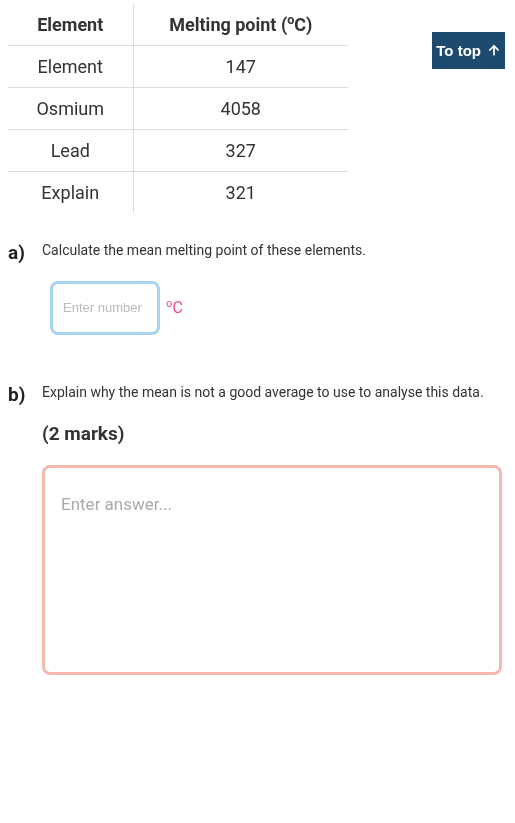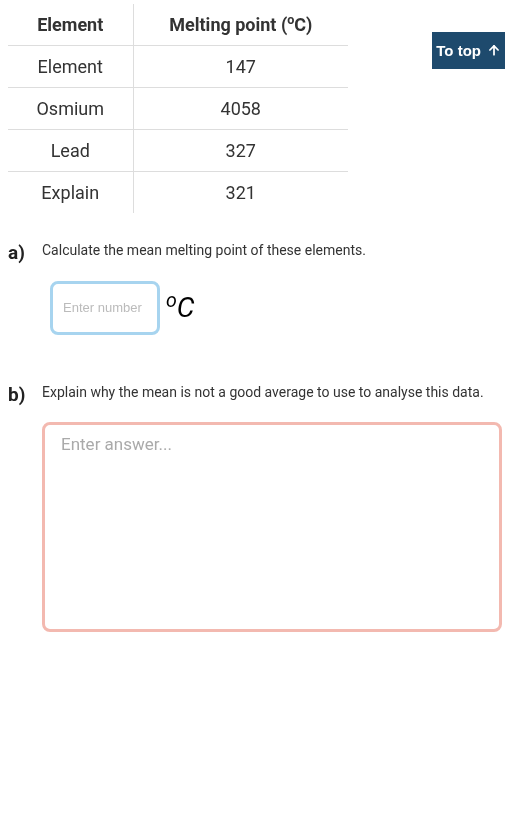--- a/index.html
+++ b/index.html
@@ -103,31 +103,30 @@
     border-radius: 8px;
     font-size: 13px;
     color: #999;
     padding: 0 10px;
     outline: none;
   }
   input.num-input::placeholder {
     color: #bbb;
   }
   .unit {
-    font-size: 28px;
-    color: #000000;
-    font-style: italic;
+    font-size: 16px;
+    color: #ec4899;
   }
   textarea.answer-area {
     width: 100%;
     max-width: 460px;
     height: 210px;
     border: 3px solid #f3b9b0;
     border-radius: 8px;
-    padding: 9px 16px;
+    padding: 26px 16px;
     font-size: 17px;
     font-family: inherit;
     color: #333;
     resize: none;
     outline: none;
   }
   textarea.answer-area::placeholder {
     color: #aaa;
   }
 </style>
@@ -181,17 +180,18 @@
         <input type="text" class="num-input" placeholder="Enter number" style="">
         <span class="unit"><span class="sup">o</span>C</span>
       </div>
     </div>
   </div>
 
   <div class="question">
     <div class="q-label">b)</div>
     <div class="q-body">
       <div class="q-text">Explain why the mean is not a good average to use to analyse this data.</div>
+      <div class="q-marks">(2 marks)</div>
       <textarea class="answer-area" placeholder="Enter answer..." style=""></textarea>
     </div>
   </div>
 
 </div>
 
 </body></html>

